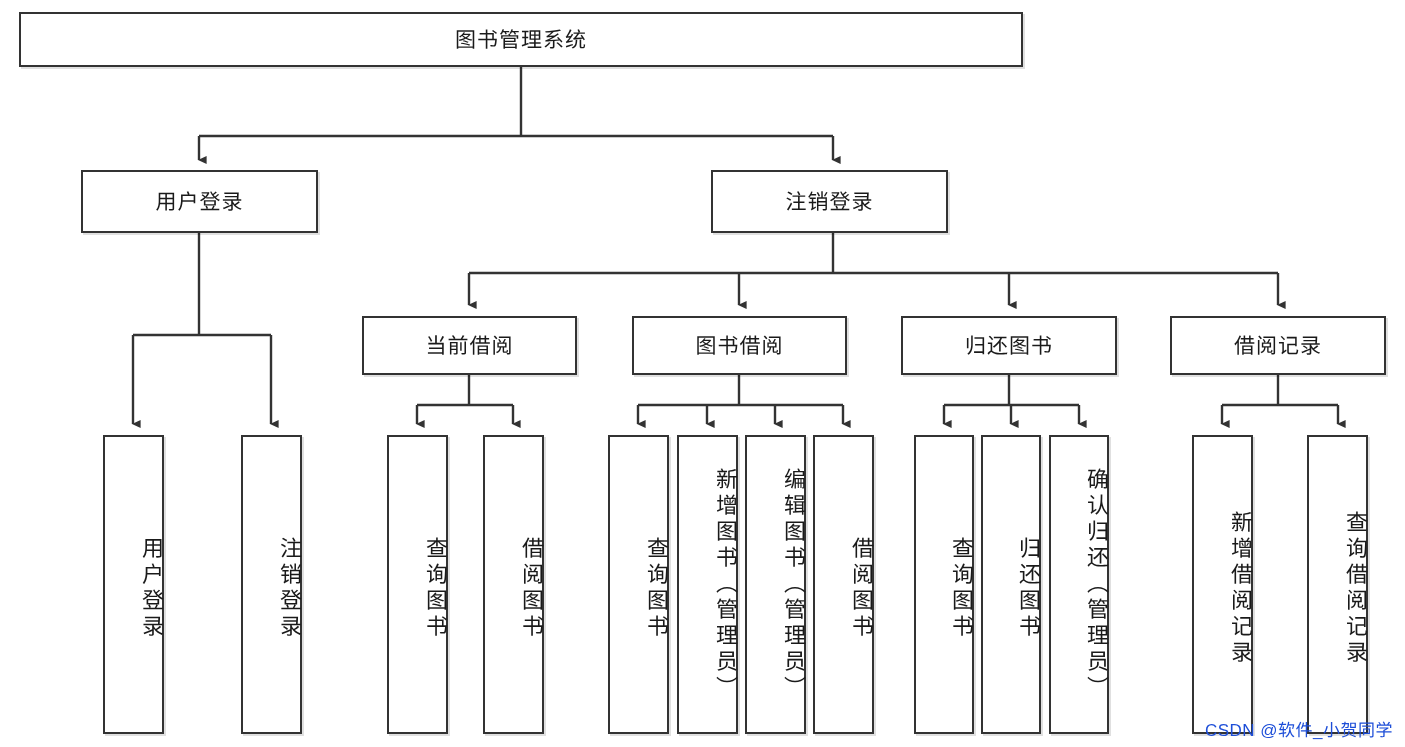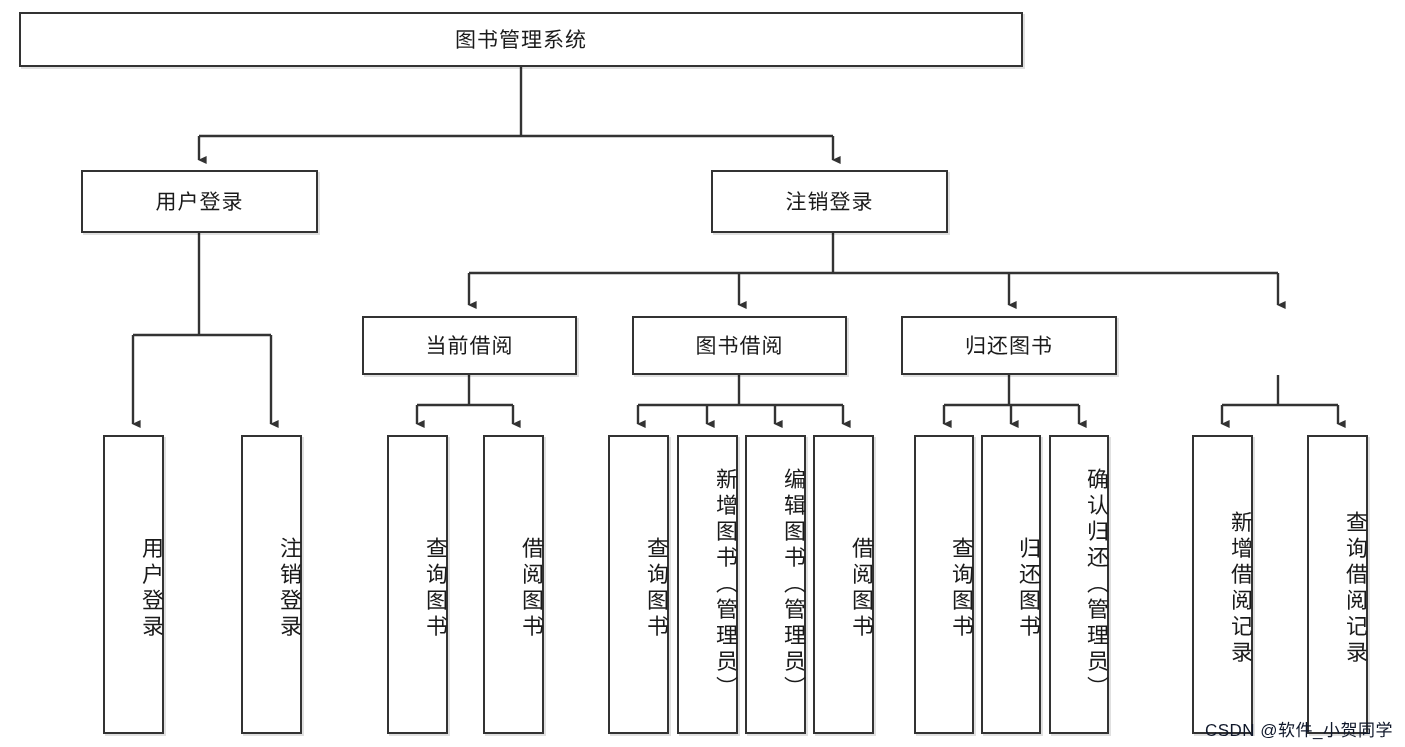--- a/index.html
+++ b/index.html
@@ -62,21 +62,21 @@
     padding-top: 10px;
   }
   .node-label {
     display: block;
   }
   .watermark {
     position: absolute;
     right: 12px;
     bottom: 6px;
     font-size: 17px;
-    color: #0f172a;
+    color: #1d4ed8;
     letter-spacing: 0.5px;
     white-space: nowrap;
     z-index: 3;
     font-family: "Liberation Sans", "DejaVu Sans", sans-serif;
   }
 </style>
 </head>
 <body>
 
 <div id="canvas">
@@ -144,20 +144,23 @@
 
   <div class="node horiz" style="left:362px; top:316px; width:215px; height:59px;">
     <span class="node-label">当前借阅</span>
   </div>
   <div class="node horiz" style="left:632px; top:316px; width:215px; height:59px;text-align:center;">
     <span class="node-label">图书借阅</span>
   </div>
   <div class="node horiz" style="left:901px; top:316px; width:216px; height:59px;">
     <span class="node-label">归还图书</span>
   </div>
+  <div class="node horiz" style="left:1170px; top:316px; width:216px; height:59px;">
+    <span class="node-label">借阅记录</span>
+  </div>
 
   <div class="node vert" style="left:103px; top:435px; width:61px; height:299px;">
     <span class="node-label">用户登录</span>
   </div>
   <div class="node vert" style="left:241px; top:435px; width:61px; height:299px;">
     <span class="node-label">注销登录</span>
   </div>
 
   <div class="node vert" style="left:387px; top:435px; width:61px; height:299px;">
     <span class="node-label">查询图书</span>

